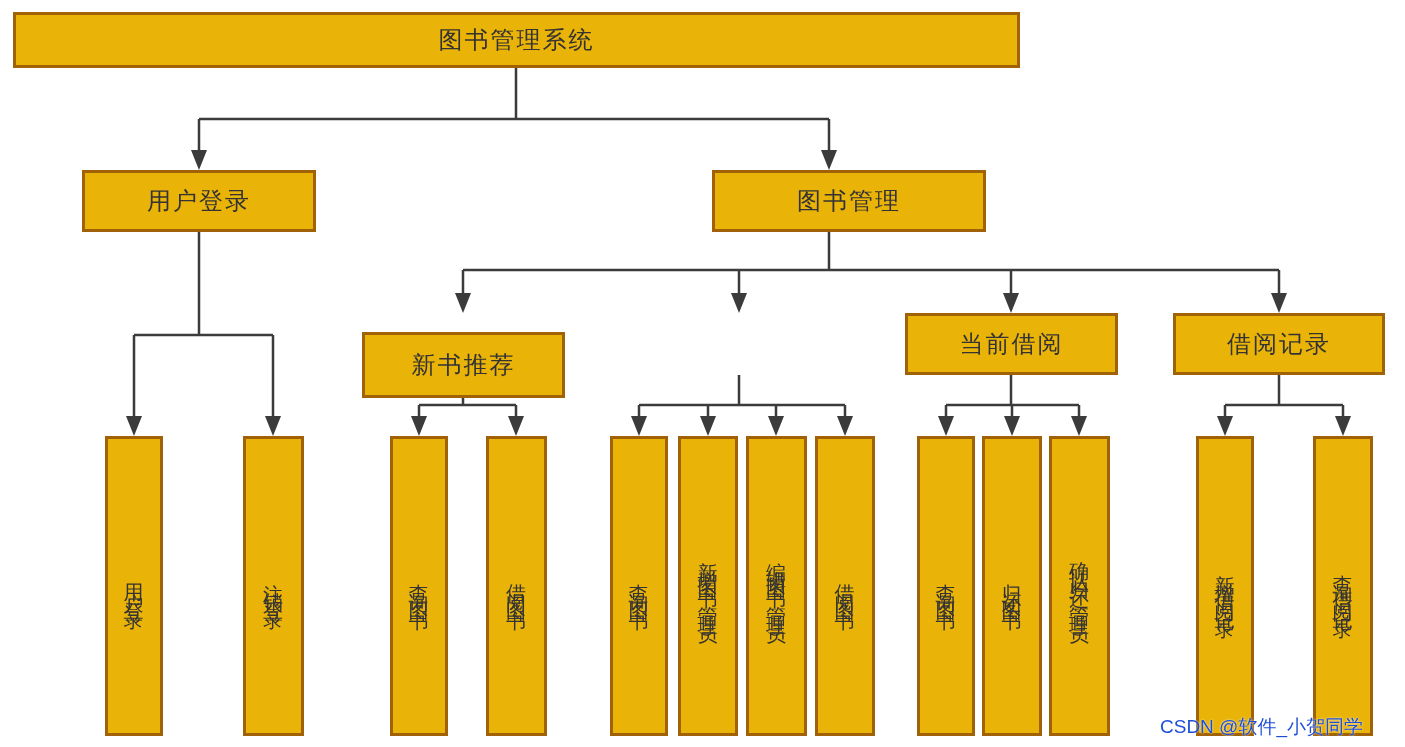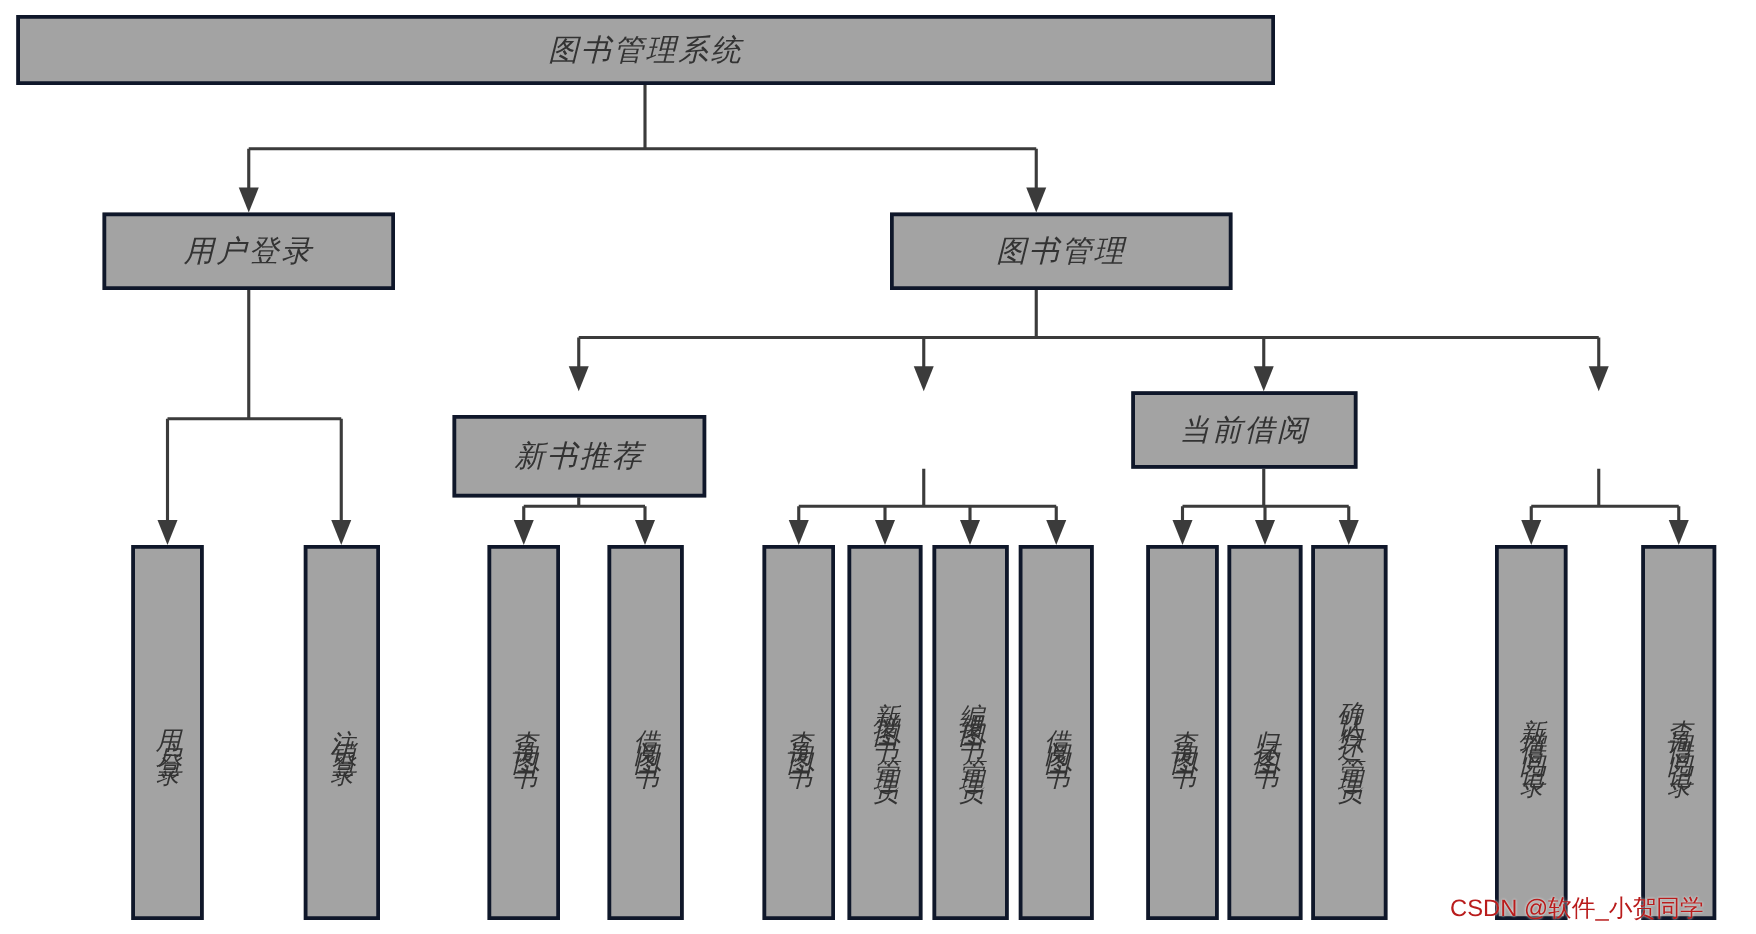--- a/index.html
+++ b/index.html
@@ -7,47 +7,46 @@
     position:relative;
     width:1405px;height:747px;
     background:#ffffff;
     font-family:"Liberation Sans","DejaVu Sans",sans-serif;
     overflow:hidden;
   }
   #connectors{position:absolute;left:0;top:0;width:1405px;height:747px;}
   .node{
     position:absolute;
     box-sizing:border-box;
-    border:3px solid #0f172a;
-    background:#a3a3a3;
+    border:3px solid #a16207;
+    background:#eab308;
     display:flex;
     align-items:center;
     justify-content:center;
     color:#333333;
     z-index:2;
-    font-style:italic;
   }
   .hbox{font-size:24px;letter-spacing:2px;white-space:nowrap;}
   .vbox span{
     writing-mode:vertical-rl;
     text-orientation:mixed;
     font-size:20px;
     letter-spacing:9px;
     line-height:1;
     color:#333333;
   }
   
   .n-root{left:13px;top:12px;width:1007px;height:56px;}
   
   .n-l2a{left:82px;top:170px;width:234px;height:62px;}
   .n-l2b{left:712px;top:170px;width:274px;height:62px;}
   
   .n-l3a{left:362px;top:332px;width:203px;height:66px;}
   .n-l3b{left:633px;top:313px;width:212px;height:62px;}
-  .n-l3c{left:905px;top:313px;width:181px;height:62px;}
+  .n-l3c{left:905px;top:313px;width:213px;height:62px;}
   .n-l3d{left:1173px;top:313px;width:212px;height:62px;}
   
   .leaf{top:436px;height:300px;}
   .n-ul1{left:105px;width:58px;}
   .n-ul2{left:243px;width:61px;}
   .n-nb1{left:390px;width:58px;}
   .n-nb2{left:486px;width:61px;}
   .n-bb1{left:610px;width:58px;}
   .n-bb2{left:678px;width:60px;}
   .n-bb3{left:746px;width:61px;}
@@ -55,21 +54,21 @@
   .n-cb1{left:917px;width:58px;}
   .n-cb2{left:982px;width:60px;}
   .n-cb3{left:1049px;width:61px;}
   .n-br1{left:1196px;width:58px;}
   .n-br2{left:1313px;width:60px;}
   #watermark{
     position:absolute;
     left:1160px;top:714px;
     width:245px;
     font-size:19px;
-    color:#b91c1c;
+    color:#1d4ed8;
     white-space:nowrap;
     z-index:5;
     text-shadow:0 0 2px #ffffff;
   }
 </style>
 </head>
 <body>
 
 <div id="canvas">
 
@@ -136,20 +135,21 @@
     </g>
   </svg>
 
   <div class="node hbox n-root">图书管理系统</div>
 
   <div class="node hbox n-l2a">用户登录</div>
   <div class="node hbox n-l2b">图书管理</div>
 
   <div class="node hbox n-l3a">新书推荐</div>
   <div class="node hbox n-l3c">当前借阅</div>
+  <div class="node hbox n-l3d">借阅记录</div>
 
   <div class="node vbox leaf n-ul1">
     <span>用户登录</span>
   </div>
   <div class="node vbox leaf n-ul2">
     <span>注销登录</span>
   </div>
 
   <div class="node vbox leaf n-nb1">
     <span>查询图书</span>

